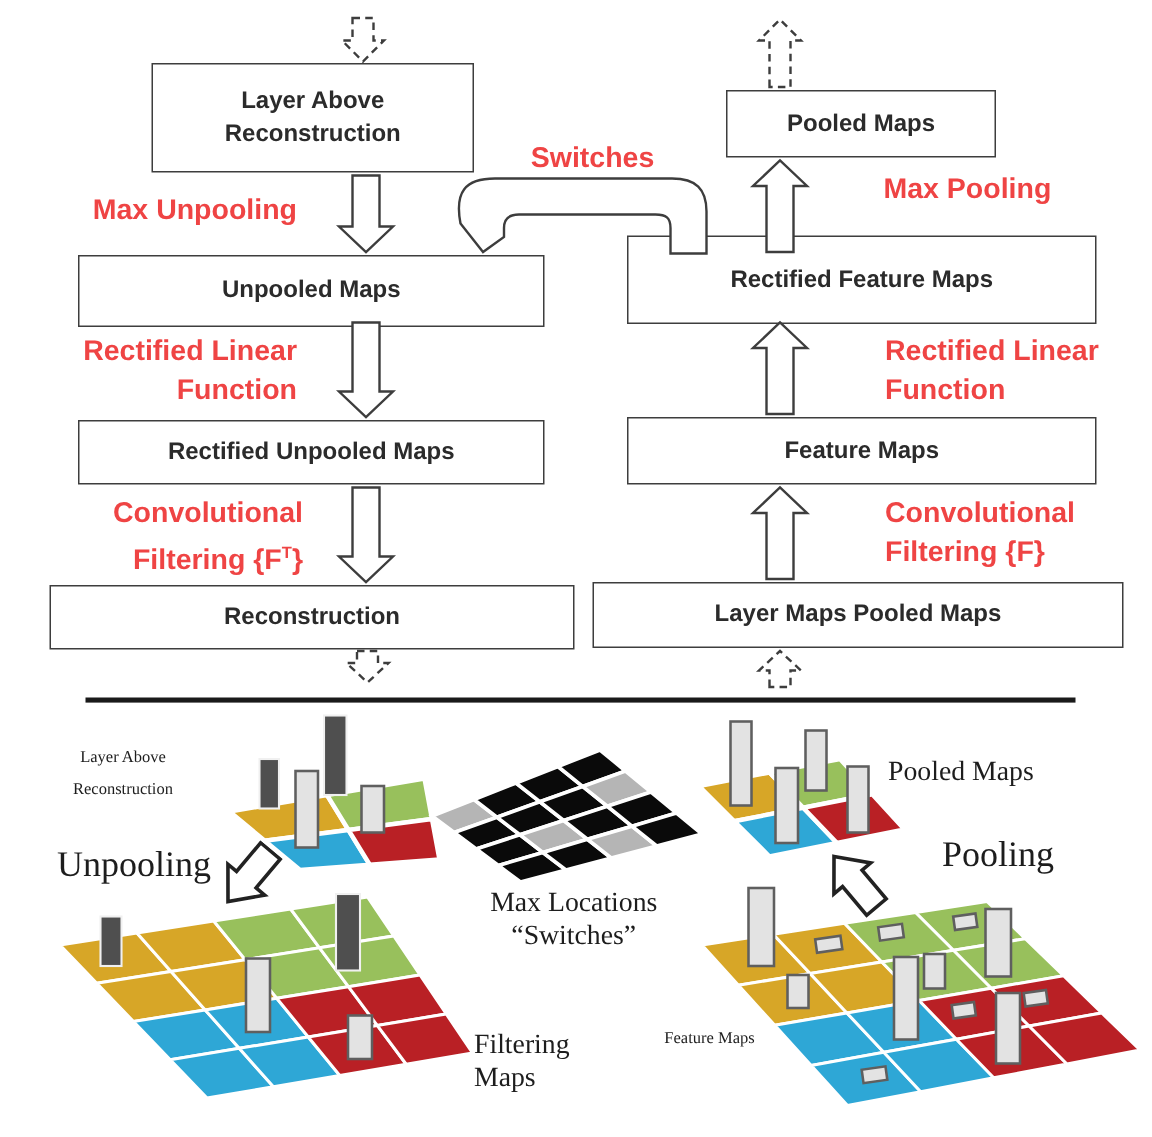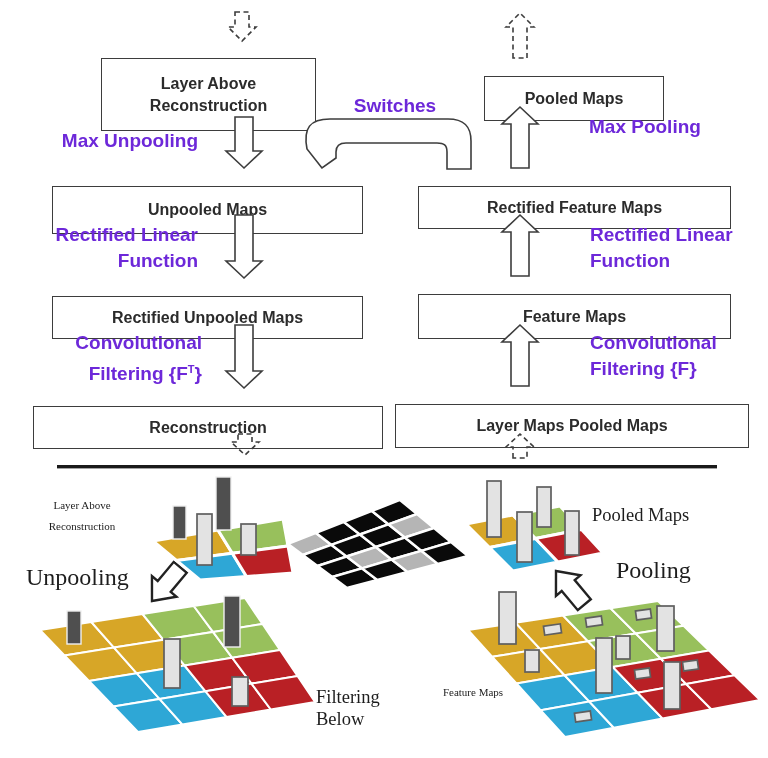--- a/index.html
+++ b/index.html
@@ -1,28 +1,28 @@
 <!DOCTYPE html>
 <html style="--c-map_yellow: #d7a627; --c-map_green: #98c05c; --c-map_blue: #2ea7d6; --c-map_red: #b92025; --c-bar_dark: #4f4f4f; --c-bar_light: #e3e3e3; --c-bar_outline: #5f5f5f; --c-switch_black: #0a0a0a; --c-switch_gray: #b5b5b5; --c-line_dark: #3d3d3d; --c-divider: #1a1a1a;"><head>
 <meta charset="utf-8">
 <style>
   html,body{margin:0;padding:0;background:#fff;}
   .stage{position:relative;width:768px;height:758px;background:#ffffff;overflow:hidden;
          font-family:"Liberation Sans","DejaVu Sans",sans-serif;}
   .fbox{position:absolute;background:#fff;border:1.7px solid var(--c-line_dark,#3d3d3d);
         box-sizing:border-box;display:flex;align-items:center;justify-content:center;
-        font-size:16px;font-weight:600;color:#2b2b2b;text-align:center;z-index:1;margin-top:16px;}
+        font-size:16px;font-weight:600;color:#2b2b2b;text-align:center;z-index:1;}
   .fbox .wrapnarrow{display:block;max-width:158px;line-height:22px;}
-  .sidelabel{position:absolute;font-size:19px;font-weight:700;color:#6d28d9;line-height:26px;z-index:3;}
+  .sidelabel{position:absolute;font-size:19px;font-weight:700;color:#ef4444;line-height:26px;z-index:3;}
   .al-r{text-align:right;}
   .al-c{text-align:center;}
   .serif{position:absolute;font-family:"Liberation Serif","DejaVu Serif",serif;color:#1d1d1d;z-index:3;}
   .serif-sm{font-size:11px;line-height:20.5px;}
   .serif-md{font-size:18.5px;line-height:22px;}
-  .serif-lg{font-size:24px;line-height:28px;}
+  .serif-lg{font-size:24px;line-height:28px;margin-left:12px;}
   sup.supT{font-size:11px;}
   #gfx{position:absolute;left:0;top:0;z-index:2;pointer-events:none;}
   .line{display:block;}
 </style>
 </head>
 <body>
 
 <div class="stage">
 
   <div class="fbox" style="left:101px;top:42px;width:215px;height:73px;">
@@ -34,21 +34,21 @@
   <div class="fbox" style="left:52px;top:280px;width:311px;height:43px;">
     <span>Rectified Unpooled Maps</span>
   </div>
   <div class="fbox" style="left:33px;top:390px;width:350px;height:43px;">
     <span>Reconstruction</span>
   </div>
 
   <div class="fbox" style="left:484px;top:60px;width:180px;height:45px;">
     <span>Pooled Maps</span>
   </div>
-  <div class="fbox" style="left:418px;top:170px;width:313px;height:43px;">
+  <div class="fbox" style="left:418px;top:157px;width:313px;height:59px;">
     <span>Rectified Feature Maps</span>
   </div>
   <div class="fbox" style="left:418px;top:278px;width:313px;height:45px;">
     <span>Feature Maps</span>
   </div>
   <div class="fbox" style="left:395px;top:388px;width:354px;height:44px;">
     <span>Layer Maps Pooled Maps</span>
   </div>
 
   <div class="sidelabel al-r" style="left:34px;top:128px;width:164px;">
@@ -77,29 +77,33 @@
     <span class="line">Filtering {F}</span>
   </div>
 
   <div class="serif serif-sm al-c" style="left:22px;top:495px;width:120px;">
     <span class="line">Layer Above</span>
     <span class="line">Reconstruction</span>
   </div>
   <div class="serif serif-lg" style="left:26px;top:563px;">
     <span>Unpooling</span>
   </div>
+  <div class="serif serif-md al-c" style="left:300px;top:591px;width:165px;">
+    <span class="line">Max Locations</span>
+    <span class="line">“Switches”</span>
+  </div>
   <div class="serif serif-md" style="left:592px;top:504px;">
     <span>Pooled Maps</span>
   </div>
   <div class="serif serif-lg" style="left:616px;top:556px;">
     <span>Pooling</span>
   </div>
   <div class="serif serif-md" style="left:316px;top:686px;">
     <span class="line">Filtering</span>
-    <span class="line">Below</span>
+    <span class="line">Maps</span>
   </div>
   <div class="serif serif-sm al-c" style="left:416px;top:682px;width:114px;">
     <span class="line">Feature Maps</span>
   </div>
 
   <svg id="gfx" width="768" height="758" viewBox="0 0 768 758">
     <g stroke="var(--c-line_dark,#3d3d3d)" stroke-width="1.6" fill="#ffffff" stroke-linejoin="miter">
 
       <polygon points="235,12 249,12 249,27 256,27 242,41 228,27 235,27" stroke-dasharray="5 3.5" fill="none"></polygon>
 

